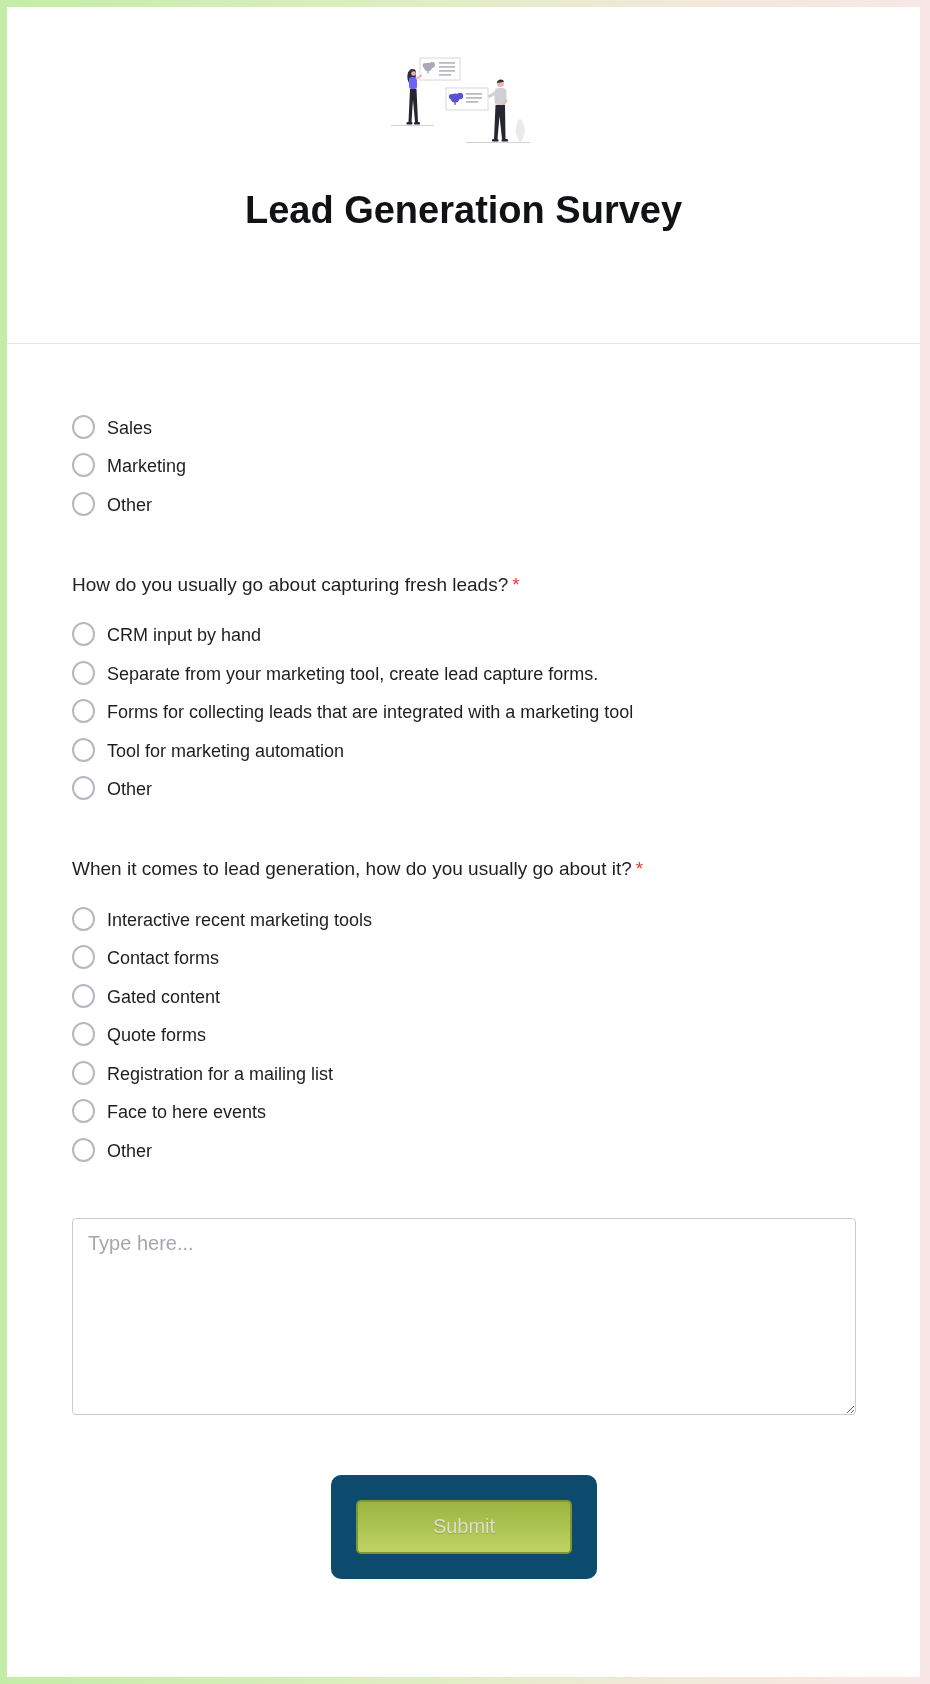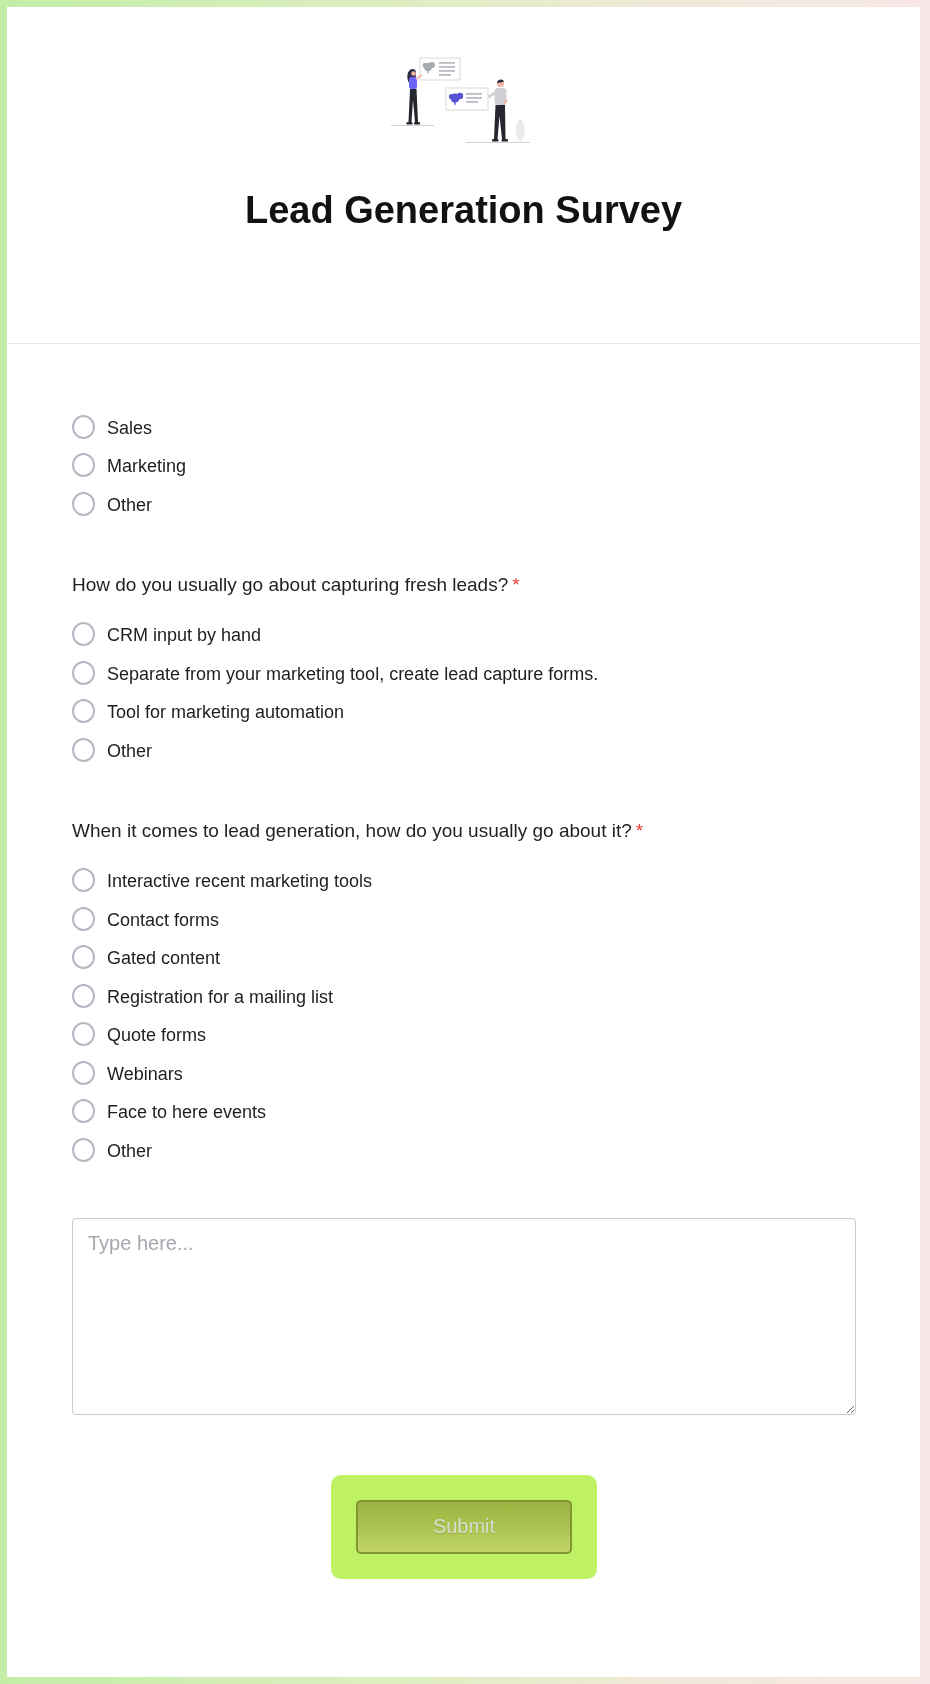--- a/index.html
+++ b/index.html
@@ -46,21 +46,21 @@
     width:100%;height:197px;box-sizing:border-box;
     border:1px solid #c9c9d4;border-radius:4px;
     padding:13px 15px;
     font-family:"Liberation Sans",sans-serif;
     font-size:20px;color:#333;
     resize:both;outline:none;
   }
   textarea::placeholder{color:#a6a6ae;}
   .submit-row{display:flex;justify-content:center;margin-top:56px;}
   .submit-wrap{
-    background:#bef264;border-radius:10px;padding:25px;
+    background:#0c4a6e;border-radius:10px;padding:25px;
     display:inline-block;
   }
   .submit-btn{
     width:216px;height:54px;
     background:linear-gradient(180deg,#9cb440 0%,#aac24f 45%,#c0d466 100%);
     border:2px solid #7f9733;border-radius:5px;
     color:#dcddd0;font-size:20px;font-family:"Liberation Sans",sans-serif;
     cursor:pointer;text-shadow:0 1px 1px rgba(120,140,60,.5);
   }
 </style>
@@ -154,20 +154,24 @@
         <div class="option">
           <span class="radio"></span>
           <span class="opt-label">CRM input by hand</span>
         </div>
         <div class="option">
           <span class="radio"></span>
           <span class="opt-label">Separate from your marketing tool, create lead capture forms.</span>
         </div>
         <div class="option">
           <span class="radio"></span>
+          <span class="opt-label">Forms for collecting leads that are integrated with a marketing tool</span>
+        </div>
+        <div class="option">
+          <span class="radio"></span>
           <span class="opt-label">Tool for marketing automation</span>
         </div>
         <div class="option">
           <span class="radio"></span>
           <span class="opt-label">Other</span>
         </div>
       </div>
     </div>
 
     <div class="question">
@@ -180,29 +184,25 @@
         <div class="option">
           <span class="radio"></span>
           <span class="opt-label">Contact forms</span>
         </div>
         <div class="option">
           <span class="radio"></span>
           <span class="opt-label">Gated content</span>
         </div>
         <div class="option">
           <span class="radio"></span>
+          <span class="opt-label">Quote forms</span>
+        </div>
+        <div class="option">
+          <span class="radio"></span>
           <span class="opt-label">Registration for a mailing list</span>
-        </div>
-        <div class="option">
-          <span class="radio"></span>
-          <span class="opt-label">Quote forms</span>
-        </div>
-        <div class="option">
-          <span class="radio"></span>
-          <span class="opt-label">Webinars</span>
         </div>
         <div class="option">
           <span class="radio"></span>
           <span class="opt-label">Face to here events</span>
         </div>
         <div class="option">
           <span class="radio"></span>
           <span class="opt-label">Other</span>
         </div>
       </div>

